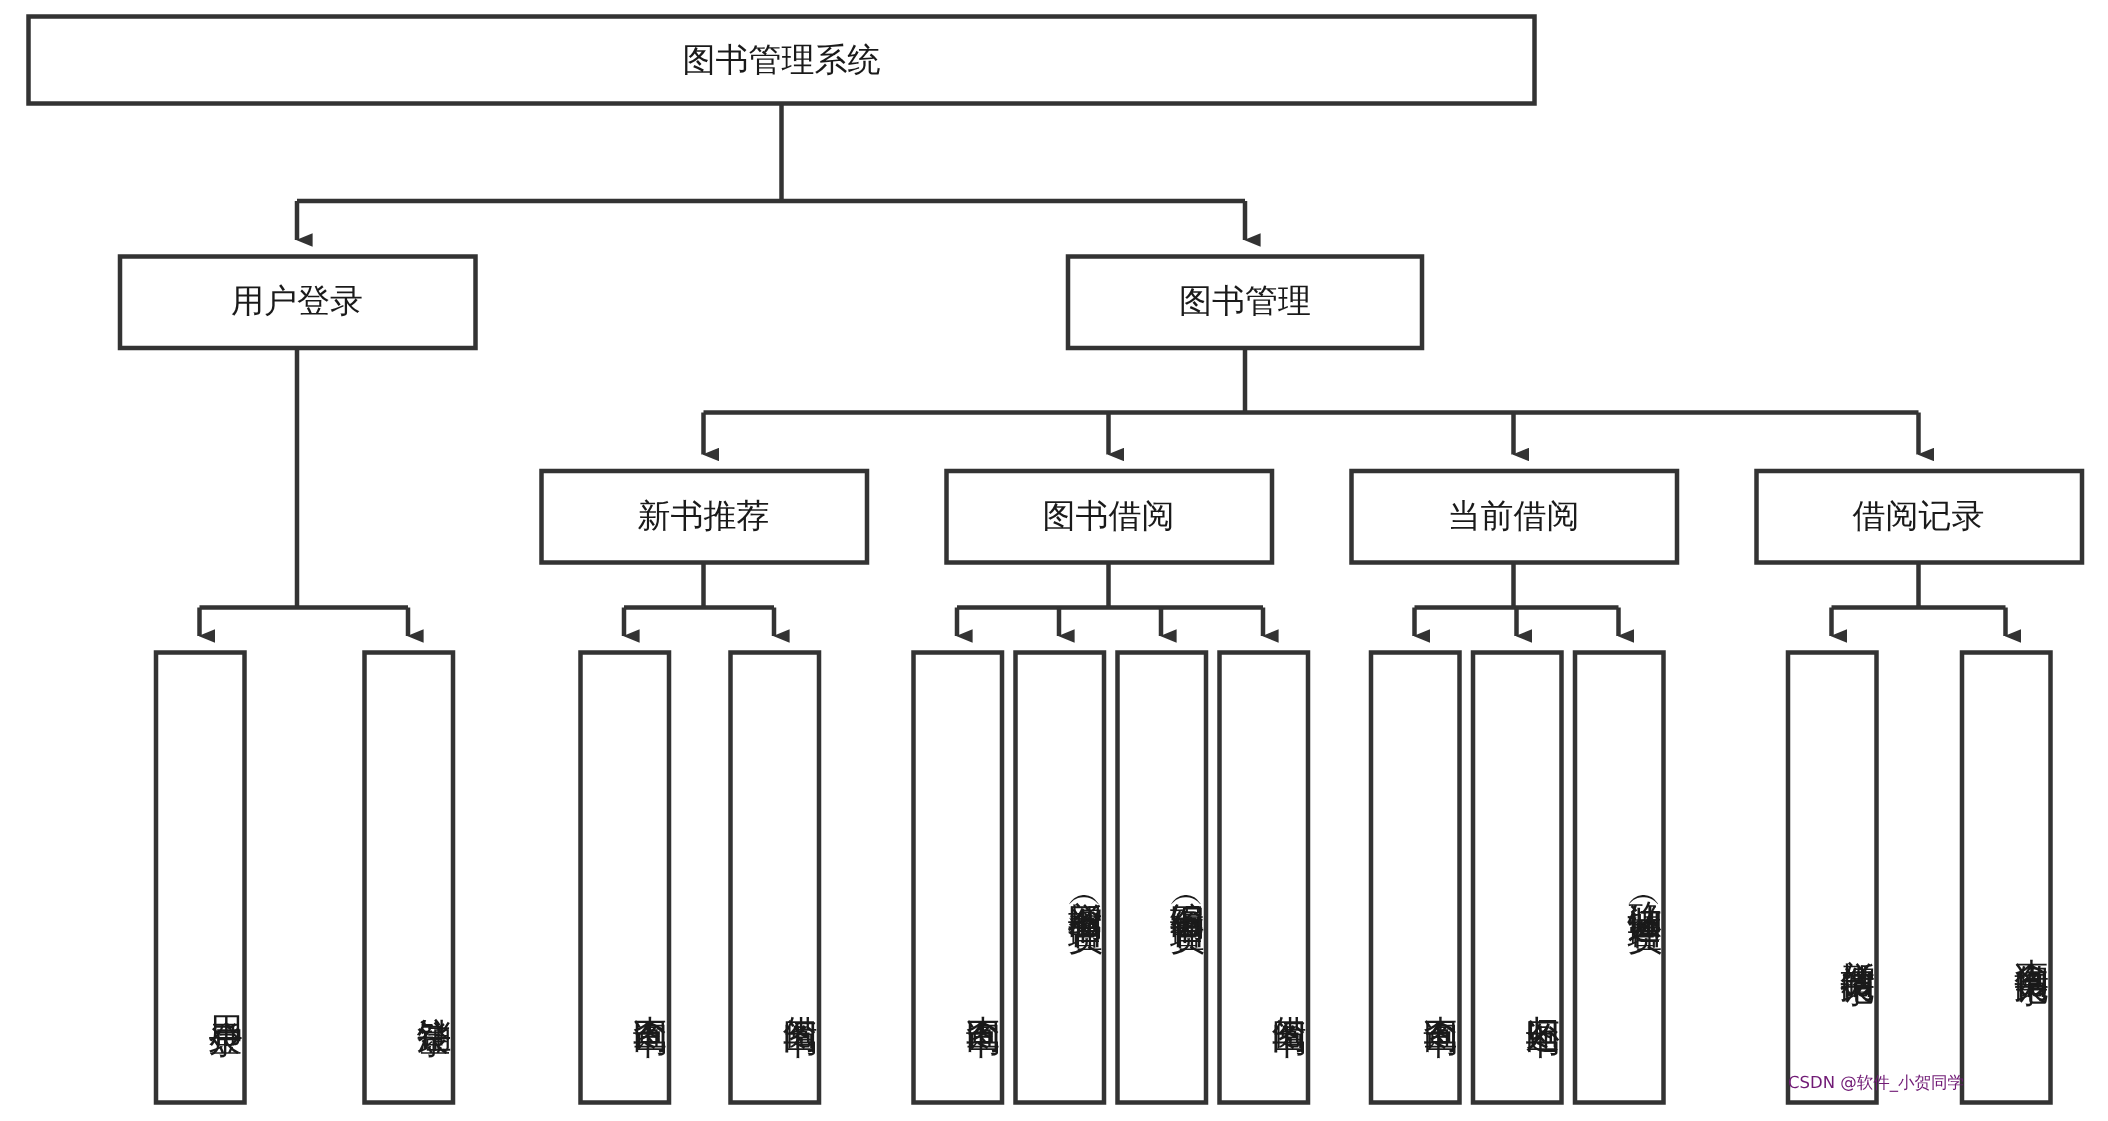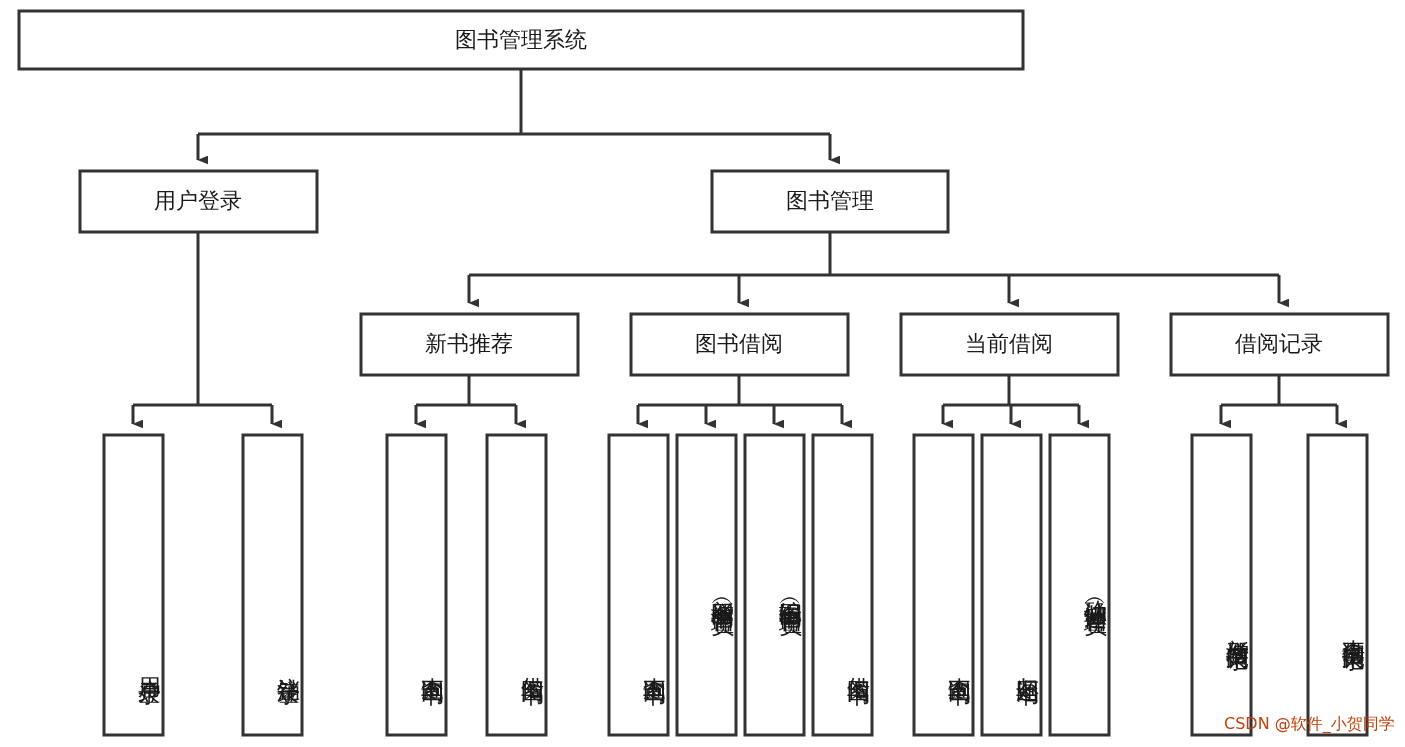--- a/index.html
+++ b/index.html
@@ -55,24 +55,23 @@
     display: flex;
     align-items: flex-start;
     justify-content: center;
     text-align: left;
     white-space: nowrap;
     pointer-events: none;
   }
   .watermark {
     position: absolute;
     font-family: "DejaVu Sans", "Liberation Sans", sans-serif;
-    font-size: 16px;
-    color: #c2410c;
+    font-size: 11px;
+    color: #701a75;
     white-space: nowrap;
-    margin-left: 32px;
   }
 </style>
 </head>
 <body>
 
 <div id="diagram-root">
 
   <svg class="diagram-canvas" viewBox="0 0 1405 747">
     <defs>
       <marker id="arrowhead" markerWidth="9" markerHeight="11" refX="4.5" refY="10.4" orient="auto" markerUnits="userSpaceOnUse">

